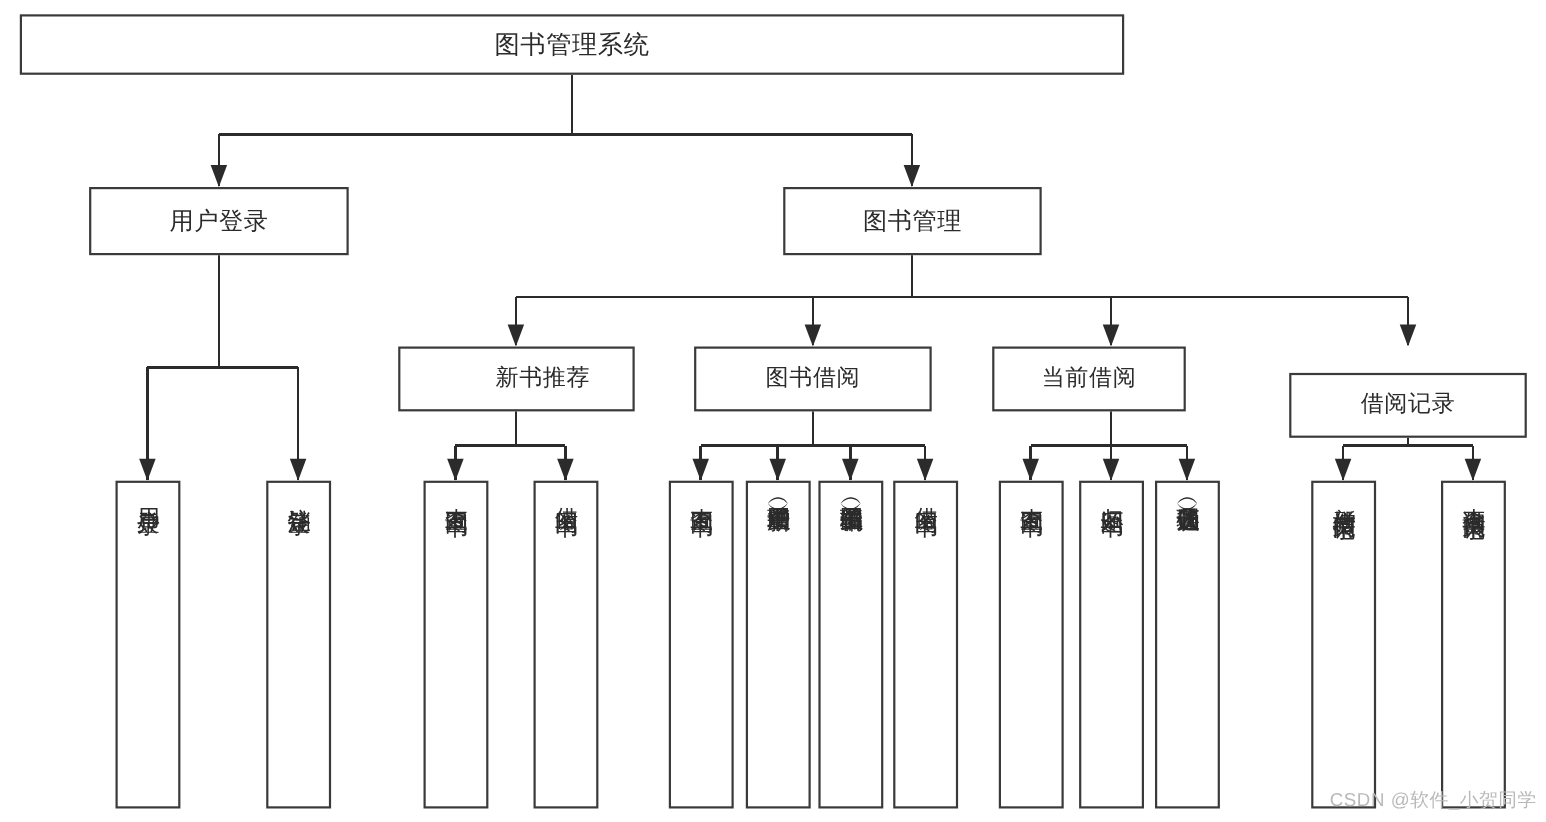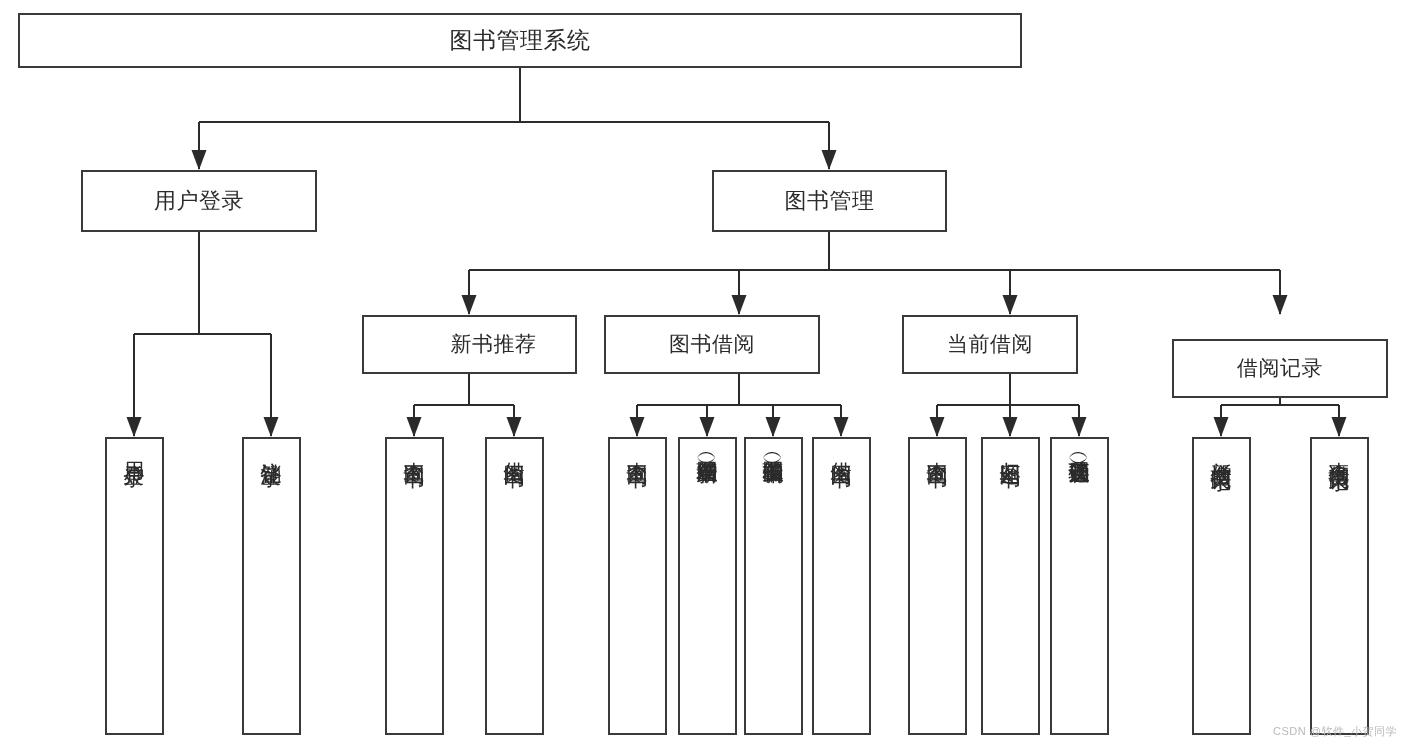--- a/index.html
+++ b/index.html
@@ -60,21 +60,21 @@
     white-space: normal;
     max-height: 100%;
   }
   .leaf-box.tall-text .node-label {
     letter-spacing: 0px;
   }
   #watermark {
     position: absolute;
     right: 8px;
     bottom: 8px;
-    font-size: 11px;
+    font-size: 17px;
     color: #b9b9b9;
     letter-spacing: 0.5px;
     user-select: none;
     pointer-events: none;
   }
 </style>
 </head>
 <body>
 
 <div id="diagram-canvas">
@@ -140,21 +140,21 @@
       </div>
       <div class="node-box level-1" style="left: 81px; top: 170px; width: 236px; height: 62px;">
         <span class="node-label">用户登录</span>
       </div>
       <div class="node-box level-1" style="left: 712px; top: 170px; width: 235px; height: 62px;">
         <span class="node-label">图书管理</span>
       </div>
       <div class="node-box level-2" style="left: 362px; top: 315px; width: 215px; height: 59px; padding-left: 48px;">
         <span class="node-label">新书推荐</span>
       </div>
-      <div class="node-box level-2" style="left: 604px; top: 315px; width: 216px; height: 59px;">
+      <div class="node-box level-2" style="left: 631px; top: 315px; width: 216px; height: 59px;">
         <span class="node-label">图书借阅</span>
       </div>
       <div class="node-box level-2" style="left: 902px; top: 315px; width: 176px; height: 59px;">
         <span class="node-label">当前借阅</span>
       </div>
       <div class="node-box level-2" style="left: 1172px; top: 315px; width: 216px; height: 59px; margin-top: 24px;">
         <span class="node-label">借阅记录</span>
       </div>
       <div class="node-box level-3 leaf-box" style="left: 105px; top: 437px; width: 59px; height: 298px;">
         <span class="node-label">用户登录</span>

